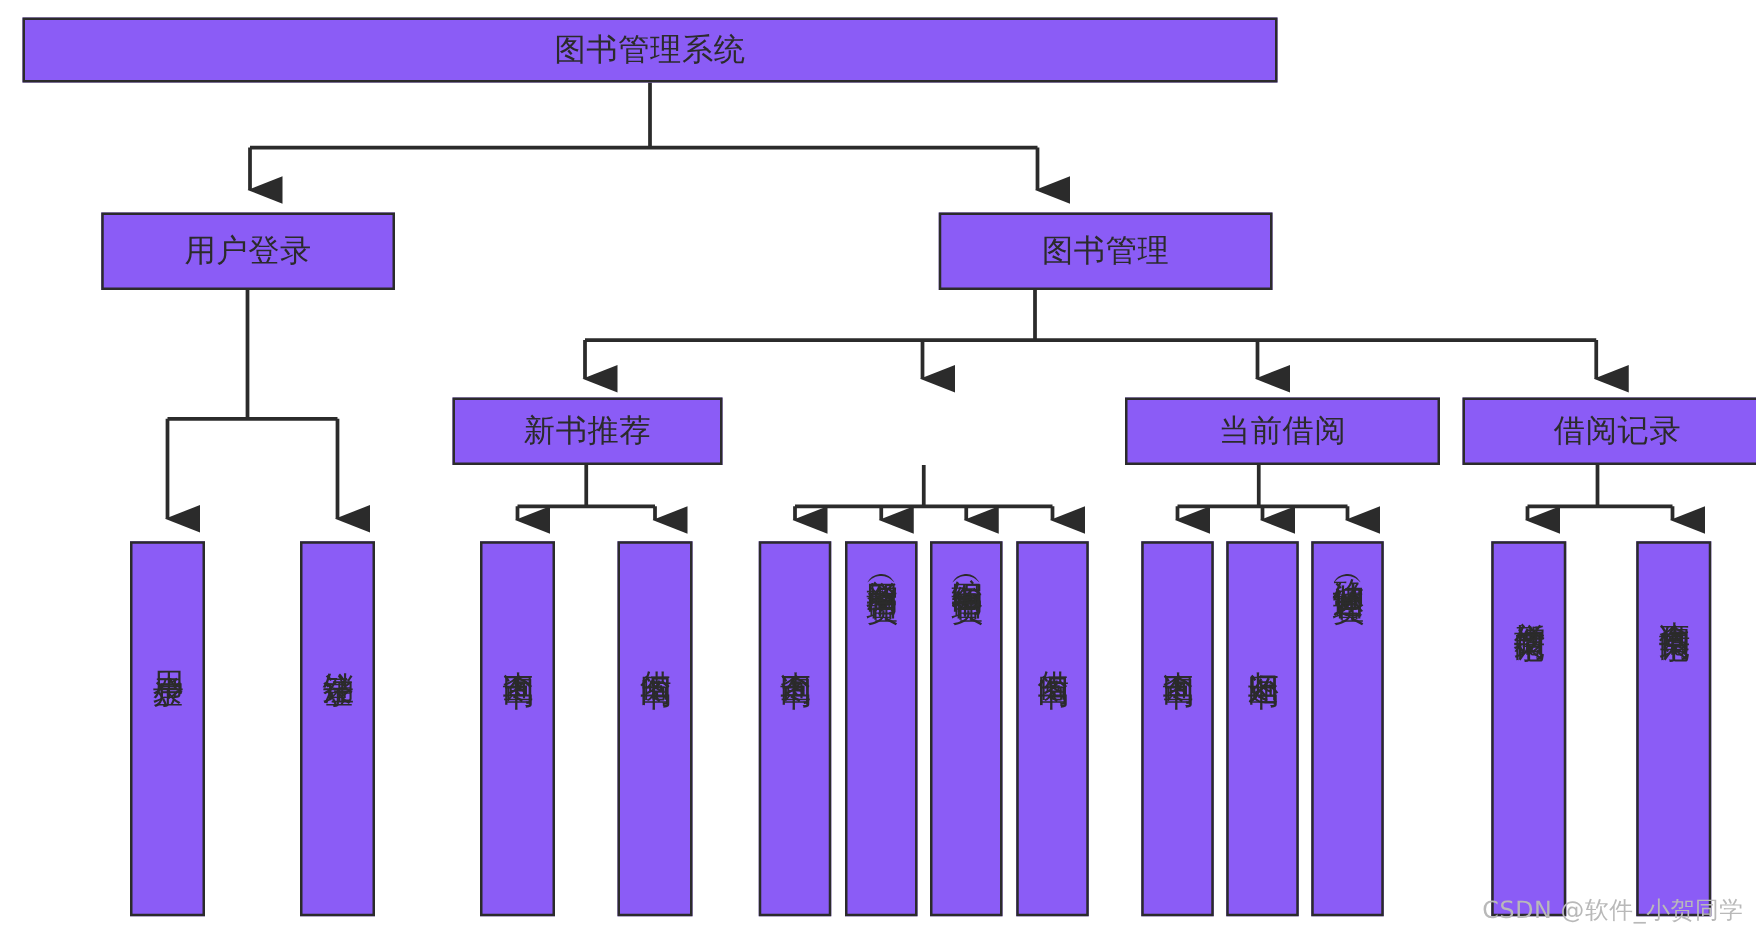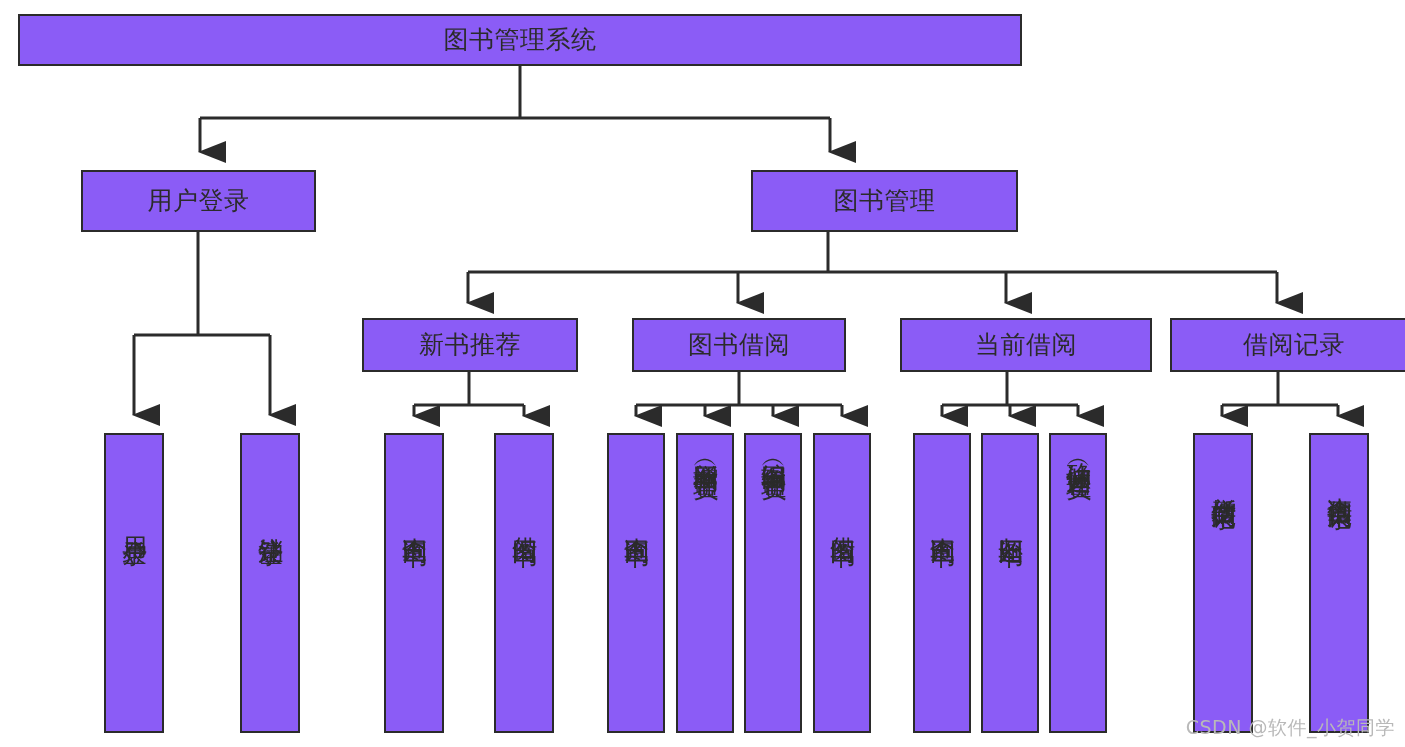--- a/index.html
+++ b/index.html
@@ -144,23 +144,20 @@
   <div class="node horizontal" style="left:81px; top:170px; width:235px; height:62px;">
     <span class="node-label">用户登录</span>
   </div>
   <div class="node horizontal" style="left:711px; top:170px; width:267px; height:62px;margin-left:40px;">
     <span class="node-label">图书管理</span>
   </div>
 
   <div class="node horizontal" style="left:362px; top:318px; width:216px; height:54px;">
     <span class="node-label">新书推荐</span>
   </div>
-  <div class="node horizontal" style="left:632px; top:318px; width:214px; height:54px;">
-    <span class="node-label">图书借阅</span>
-  </div>
   <div class="node horizontal" style="left:900px; top:318px; width:252px; height:54px;">
     <span class="node-label">当前借阅</span>
   </div>
   <div class="node horizontal" style="left:1170px; top:318px; width:248px; height:54px;">
     <span class="node-label">借阅记录</span>
   </div>
 
   <div class="node vertical" style="left:104px; top:433px; width:60px; height:300px; padding-top:82px;">
     <span class="node-label">用户登录</span>
   </div>

